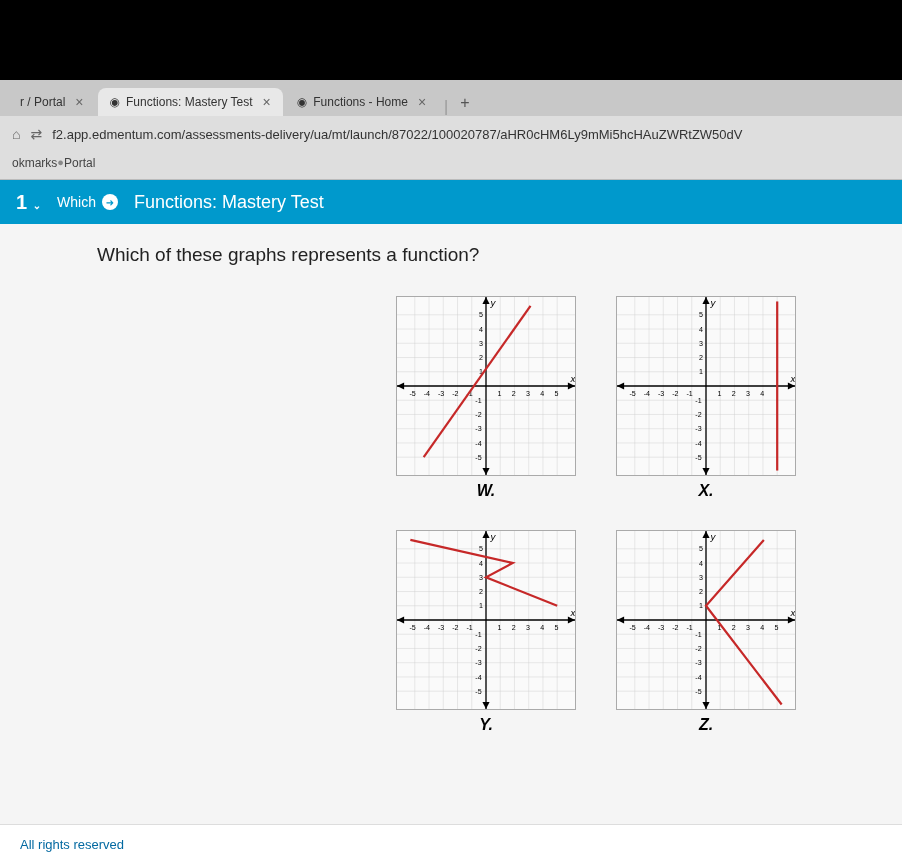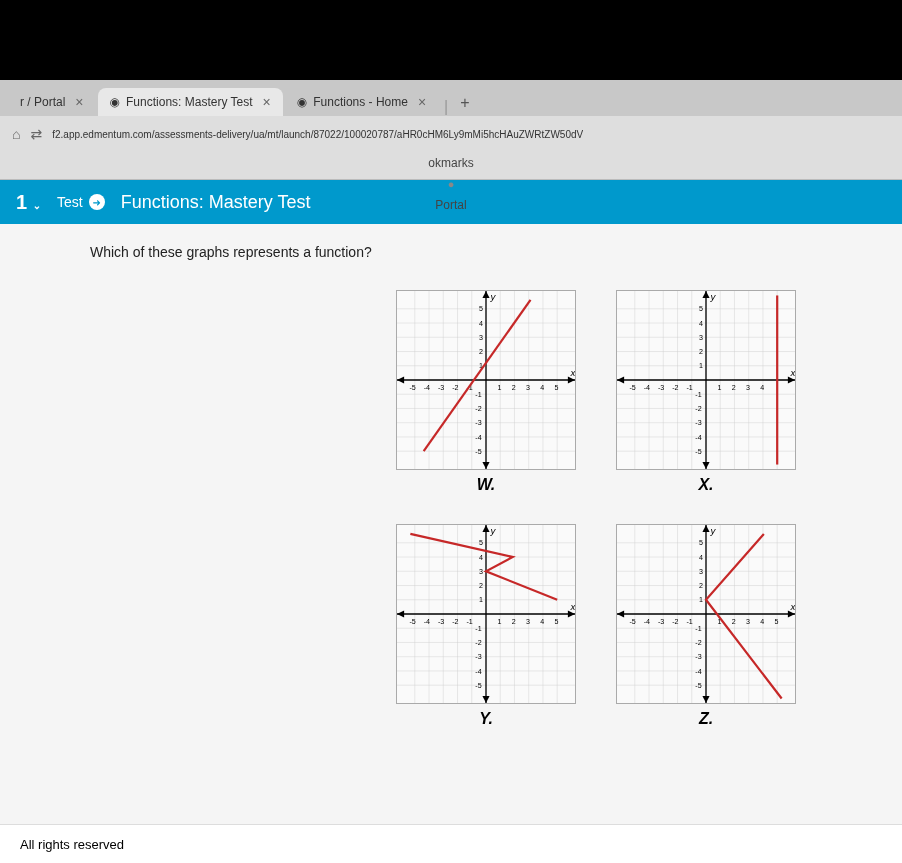--- a/index.html
+++ b/index.html
@@ -13,44 +13,44 @@
     .tab { display: flex; align-items: center; padding: 6px 12px; font-size: 12px; color: #333; border-radius: 8px 8px 0 0; margin-right: 2px; }
     .tab.inactive { background: transparent; }
     .tab.active { background: #e8e8e8; }
     .tab-close { margin-left: 10px; font-size: 14px; color: #666; }
     .tab-favicon { margin-right: 6px; font-size: 12px; }
     .tab-plus { padding: 4px 8px; color: #555; font-size: 16px; }
     .tab-sep { color: #999; margin: 0 4px; }
     
     .address-bar { display: flex; align-items: center; padding: 6px 12px; background: #dedede; height: 36px; gap: 10px; }
     .addr-icon { color: #666; font-size: 14px; }
-    .url-text { font-size: 10px; color: #333; white-space: nowrap; overflow: hidden; }
-    
-    .bookmarks-bar { display: flex; align-items: center; padding: 4px 12px; background: #dedede; height: 28px; font-size: 12px; color: #444; gap: 8px; border-bottom: 1px solid #bbb; flex-direction: column; }
+    .url-text { font-size: 13px; color: #333; white-space: nowrap; overflow: hidden; }
+    
+    .bookmarks-bar { display: flex; align-items: flex-start; padding: 4px 12px; background: #dedede; height: 28px; font-size: 12px; color: #444; border-bottom: 1px solid #bbb; }
     .bm-icon { color: #888; font-size: 11px; }
     
     .app-header { display: flex; align-items: center; background: #0099cc; color: #fff; height: 44px; padding: 0 16px; gap: 16px; }
     .qnum { font-size: 20px; font-weight: bold; color: #fff; }
     .qdrop { font-size: 10px; color: #fff; }
     .next-btn { display: flex; align-items: center; gap: 6px; color: #fff; font-size: 14px; }
     .next-arrow { background: #fff; color: #0099cc; border-radius: 50%; width: 16px; height: 16px; display: flex; align-items: center; justify-content: center; font-size: 10px; }
     .test-title { font-size: 18px; color: #fff; }
     
     .content-area { background: #f5f5f5; padding: 20px 0 20px 90px; height: 600px; }
-    .question { font-size: 14px; color: #222; margin-bottom: 30px; }
+    .question { font-size: 19px; color: #222; margin-bottom: 30px; margin-left: 7px; }
     
     .graphs { display: flex; flex-direction: column; gap: 30px; align-items: center; margin-left: 200px; }
     .graph-row { display: flex; gap: 40px; }
     .graph-wrap { display: flex; flex-direction: column; align-items: center; }
     .graph { position: relative; width: 180px; height: 180px; background: #fafafa; border: 1px solid #aaa; }
     .graph-label { font-weight: bold; font-size: 16px; margin-top: 6px; font-style: italic; }
     
     .graph svg { position: absolute; top: 0; left: 0; width: 100%; height: 100%; }
     
-    .footer { background: #fff; padding: 12px 20px; font-size: 13px; color: #000000; border-top: 1px solid #ddd; margin-top: auto; }
+    .footer { background: #fff; padding: 12px 20px; font-size: 13px; color: #0369a1; border-top: 1px solid #ddd; margin-top: auto; }
   </style>
 </head>
 <body>
 
 <div class="black-top"></div>
 
 <div class="browser-chrome">
   <div class="tab-bar">
     <div class="tab inactive">
       <span>r / Portal</span>
@@ -82,21 +82,21 @@
     <span>Portal</span>
   </div>
 </div>
 
 <div class="app-header">
   <span class="qnum">
     <span>1</span>
     <span class="qdrop">⌄</span>
   </span>
   <span class="next-btn">
-    <span>Test</span>
+    <span>Which</span>
     <span class="next-arrow">➜</span>
   </span>
   <span class="test-title">Functions: Mastery Test</span>
 </div>
 
 <div class="content-area">
   <div class="question">Which of these graphs represents a function?</div>
 
   <div class="graphs">
     <div class="graph-row">

